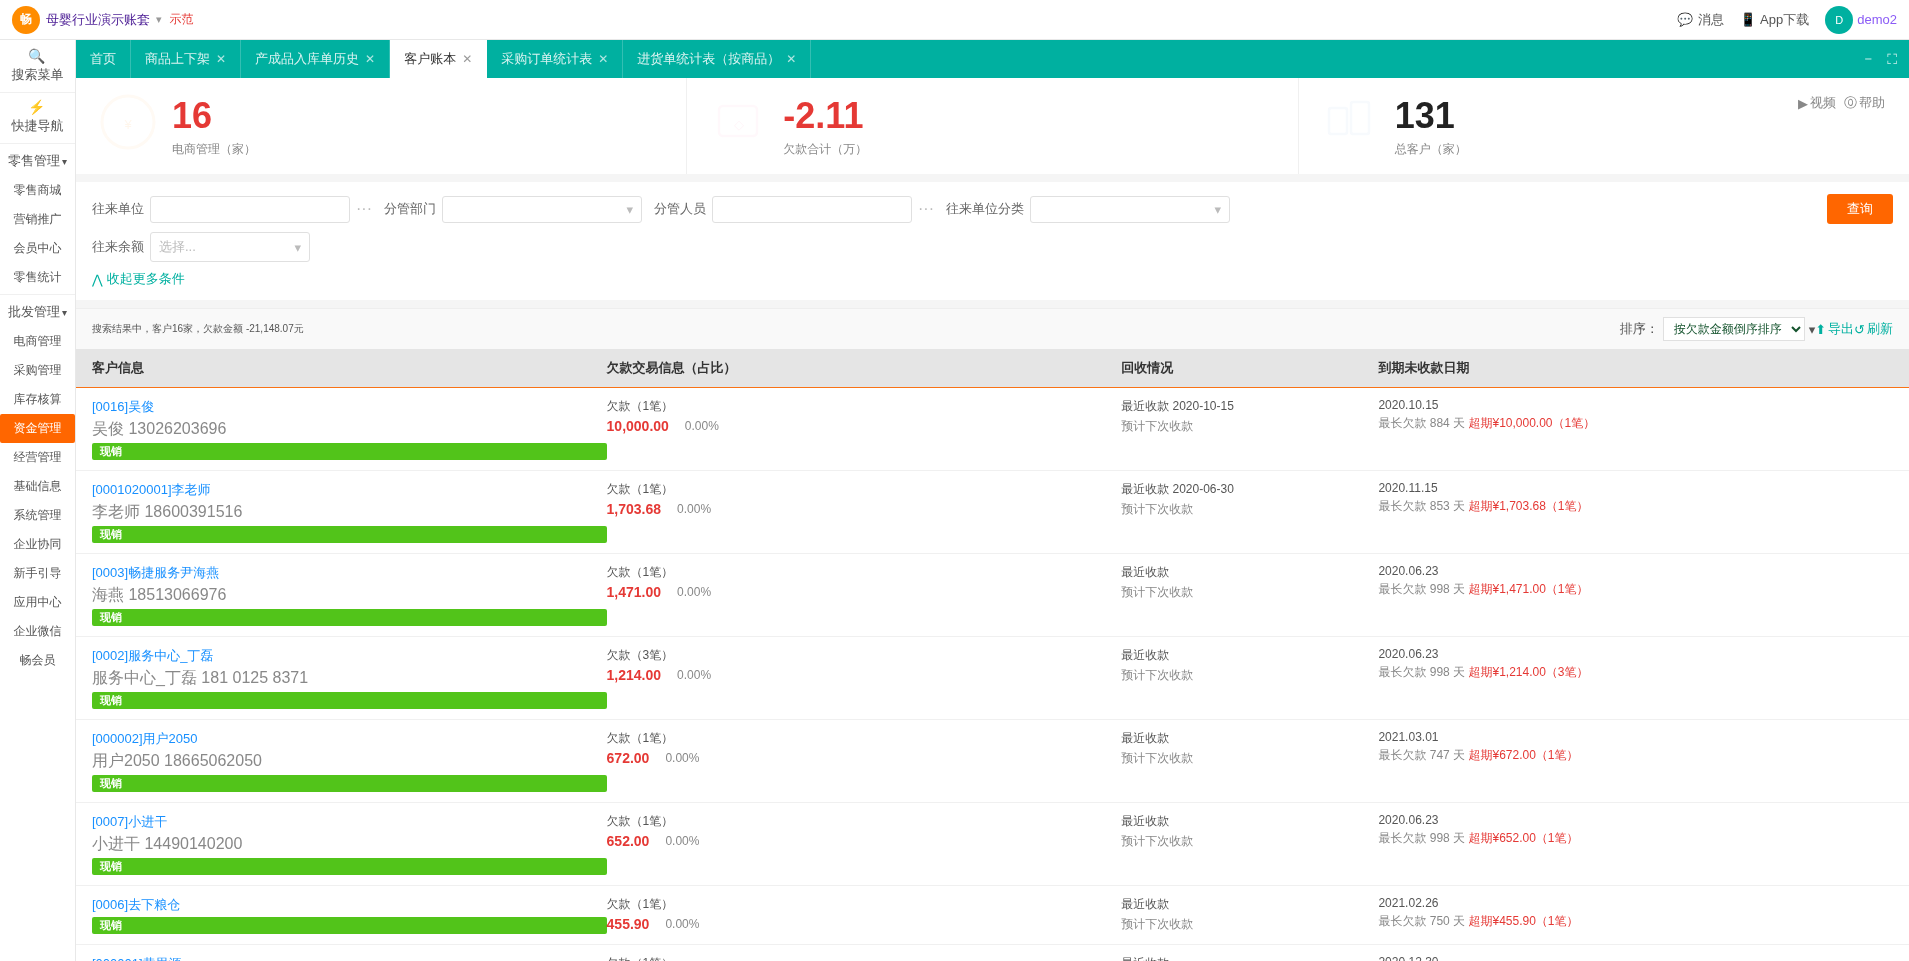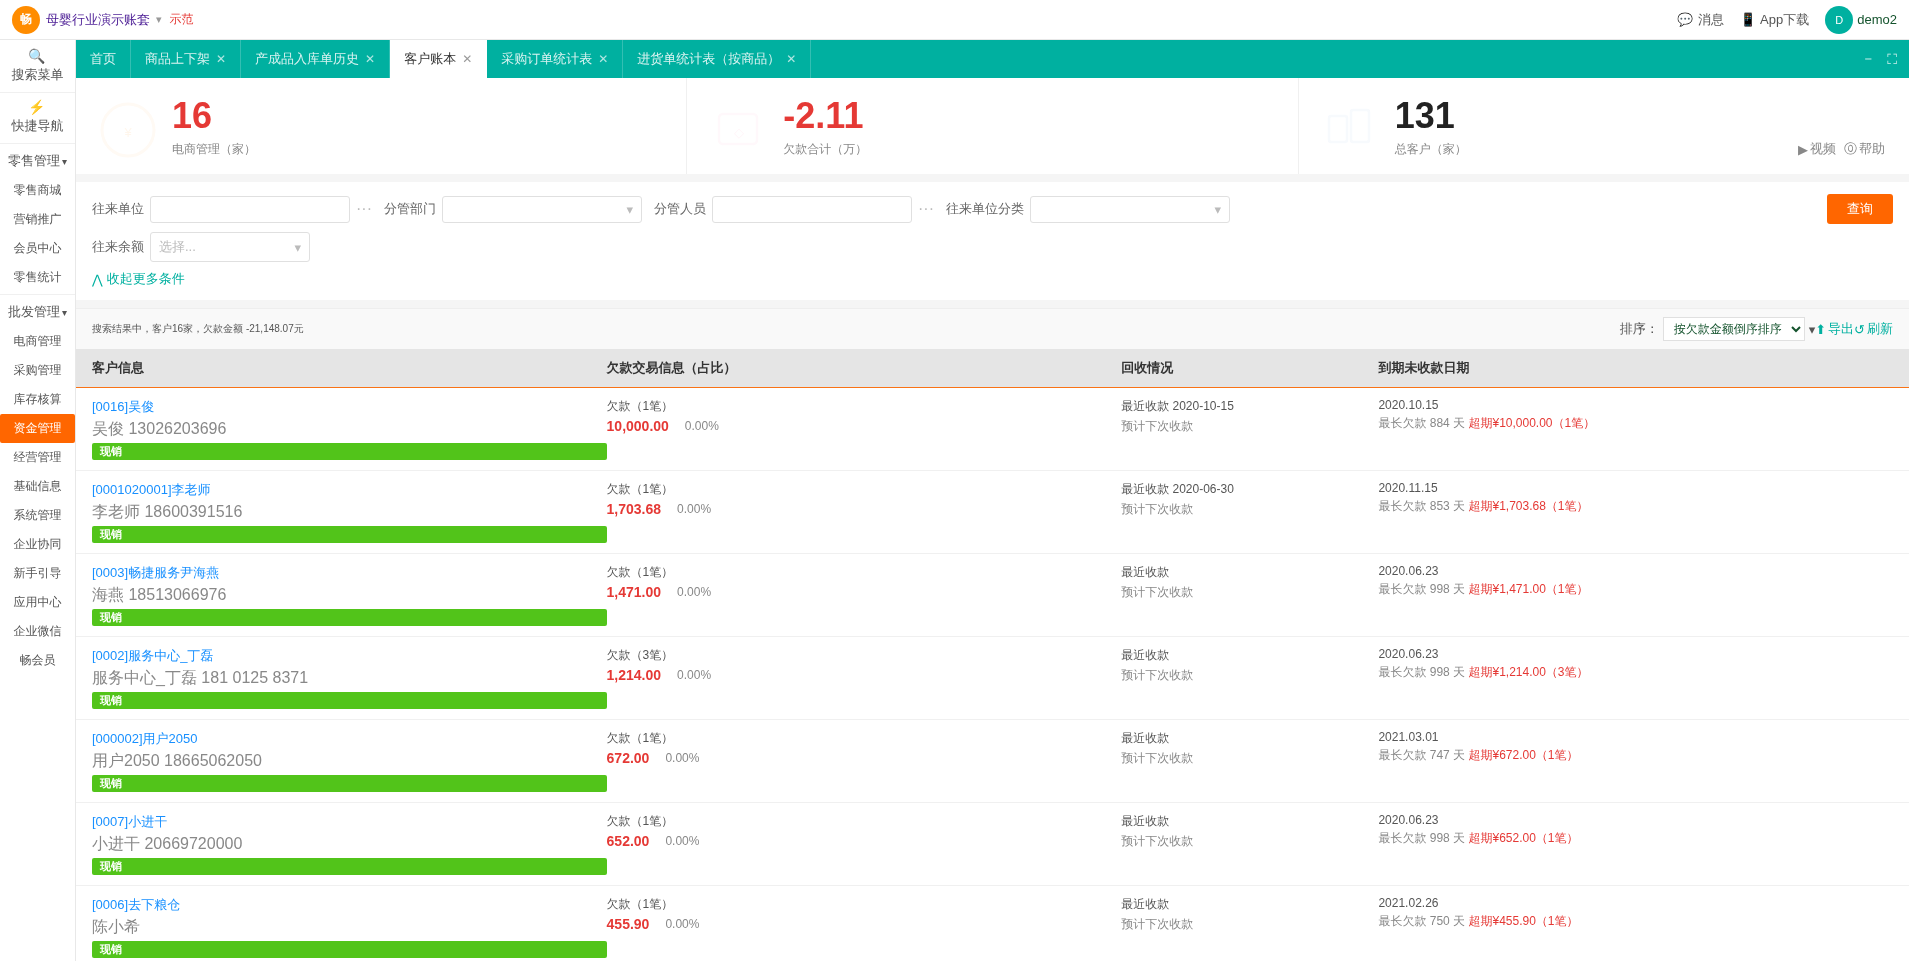--- a/index.html
+++ b/index.html
@@ -8,21 +8,21 @@
     
     .top-bar { background: #fff; height: 40px; display: flex; align-items: center; justify-content: space-between; padding: 0 12px; border-bottom: 1px solid #e8e8e8; }
     .top-bar-left { display: flex; align-items: center; gap: 8px; }
     .logo-area { display: flex; align-items: center; gap: 6px; }
     .logo-icon { width: 28px; height: 28px; background: #ff8c00; border-radius: 50%; display: flex; align-items: center; justify-content: center; color: #fff; font-size: 12px; font-weight: bold; }
     .company-name { font-size: 13px; color: #4c1d95; }
     .company-dropdown { color: #999; font-size: 11px; cursor: pointer; }
     .top-bar-right { display: flex; align-items: center; gap: 16px; }
     .top-bar-btn { display: flex; align-items: center; gap: 4px; color: #555; cursor: pointer; font-size: 13px; }
     .avatar { width: 28px; height: 28px; background: #ccc; border-radius: 50%; overflow: hidden; display: flex; align-items: center; justify-content: center; font-size: 11px; color: #fff; background: #00b0a0; }
-    .username { color: #14532d; font-size: 13px; }
+    .username { color: #8b5cf6; font-size: 13px; }
 
     
     .layout { display: flex; flex: 1; overflow: hidden; }
     .sidebar { width: 76px; background: #fff; border-right: 1px solid #e8e8e8; display: flex; flex-direction: column; overflow-y: auto; }
     .sidebar-search { padding: 8px 4px; text-align: center; font-size: 12px; color: #555; cursor: pointer; border-bottom: 1px solid #f0f0f0; }
     .sidebar-section { padding: 6px 4px; text-align: center; font-size: 12px; color: #555; cursor: pointer; }
     .sidebar-section.active { background: #ff6600; color: #fff; border-radius: 2px; }
     .sidebar-section.has-arrow { display: flex; align-items: center; justify-content: center; gap: 2px; }
     .sidebar-divider { height: 1px; background: #f0f0f0; margin: 2px 0; }
     .sidebar-icon { font-size: 14px; margin-bottom: 2px; }
@@ -37,21 +37,21 @@
     .tab-close { font-size: 12px; color: rgba(255,255,255,0.7); margin-left: 2px; }
     .tab.active .tab-close { color: #999; }
     .tab-actions { margin-left: auto; display: flex; align-items: center; gap: 4px; padding: 0 8px; }
     .tab-action-btn { color: rgba(255,255,255,0.8); cursor: pointer; font-size: 14px; padding: 2px 4px; }
 
     
     .content { flex: 1; overflow-y: auto; background: #f5f5f5; }
 
     
     .stats-row { display: flex; background: #fff; margin-bottom: 8px; }
-    .stat-card { flex: 1; display: flex; align-items: flex-end; padding: 16px 24px; gap: 16px; border-right: 1px solid #f0f0f0; position: relative; }
+    .stat-card { flex: 1; display: flex; align-items: flex-start; padding: 16px 24px; gap: 16px; border-right: 1px solid #f0f0f0; position: relative; }
     .stat-card:last-child { border-right: none; }
     .stat-icon { width: 56px; height: 56px; display: flex; align-items: center; justify-content: center; font-size: 32px; opacity: 0.15; }
     .stat-icon.orange { color: #ff8c00; }
     .stat-info { display: flex; flex-direction: column; }
     .stat-value { font-size: 36px; font-weight: bold; line-height: 1.2; }
     .stat-value.red { color: #e53935; }
     .stat-value.black { color: #222; }
     .stat-label { font-size: 12px; color: #888; margin-top: 4px; }
     .stat-card-right { margin-left: auto; display: flex; gap: 8px; font-size: 12px; color: #888; }
     .stat-card-right span { cursor: pointer; display: flex; align-items: center; gap: 2px; }
@@ -457,21 +457,21 @@
       <div class="due-info">
         <span class="due-date">2021.03.01</span>
         <span class="due-days">最长欠款 747 天  <span class="due-overdue">超期¥672.00（1笔）</span></span>
       </div>
     </div>
   </div>
             <div class="table-row-container">
     <div class="table-row">
       <div class="customer-info">
         <span class="customer-name">[0007]小进干</span>
-        <span class="customer-contact">小进干  20669720000</span>
+        <span class="customer-contact">小进干  14490140200</span>
         <span class="badge badge-green">现销</span>
       </div>
       <div class="owe-info">
         <div class="owe-row">
           <span class="owe-count">欠款（1笔）</span>
         </div>
         <div class="owe-row">
           <span class="owe-amount">652.00</span>
           <span class="owe-percent">0.00%</span>
         </div>
@@ -483,21 +483,20 @@
       <div class="due-info">
         <span class="due-date">2020.06.23</span>
         <span class="due-days">最长欠款 998 天  <span class="due-overdue">超期¥652.00（1笔）</span></span>
       </div>
     </div>
   </div>
             <div class="table-row-container">
     <div class="table-row">
       <div class="customer-info">
         <span class="customer-name">[0006]去下粮仓</span>
-        <span class="customer-contact">陈小希</span>
         <span class="badge badge-green">现销</span>
       </div>
       <div class="owe-info">
         <div class="owe-row">
           <span class="owe-count">欠款（1笔）</span>
         </div>
         <div class="owe-row">
           <span class="owe-amount">455.90</span>
           <span class="owe-percent">0.00%</span>
         </div>

